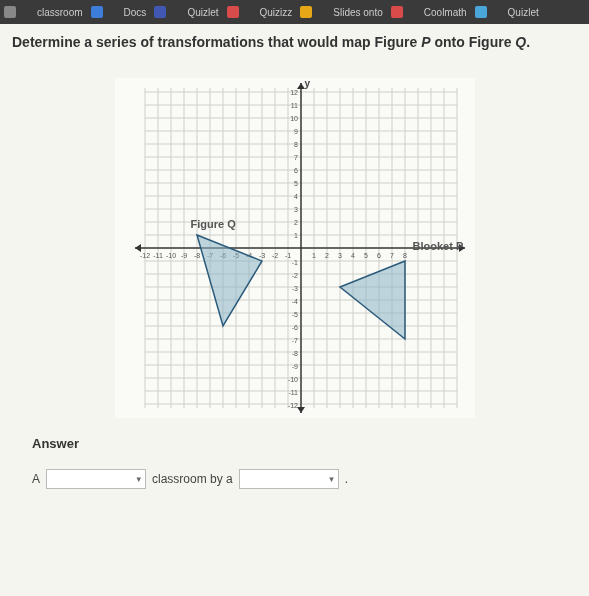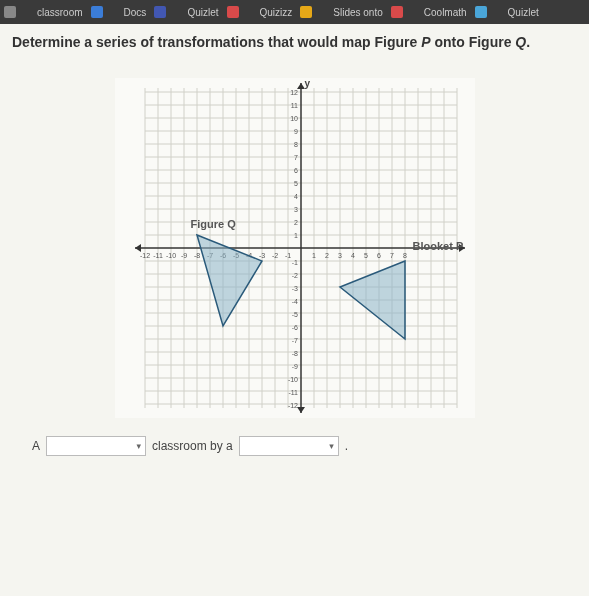--- a/index.html
+++ b/index.html
@@ -257,20 +257,21 @@
 
         <polygon points="290,183 225,209 290,261" fill="rgba(140,180,200,0.55)" stroke="#2a5a7a" stroke-width="1.5"></polygon>
       </svg>
       <div class="axis-lbl" style="left:190px; top:0px;">y</div>
       <div class="fig-label" style="left:52px; top:140px;margin-left:24px;">Figure Q</div>
       <div class="fig-label" style="left:298px; top:162px;">Blooket P</div>
     </div>
   </div>
 
   <div class="answer-section">
+    <div class="answer-heading">Answer</div>
     <div class="answer-row">
       <span>A</span>
       <div class="dropdown">
         <span></span>
         <span class="chev">▾</span>
       </div>
       <span>classroom by a</span>
       <div class="dropdown">
         <span></span>
         <span class="chev">▾</span>

